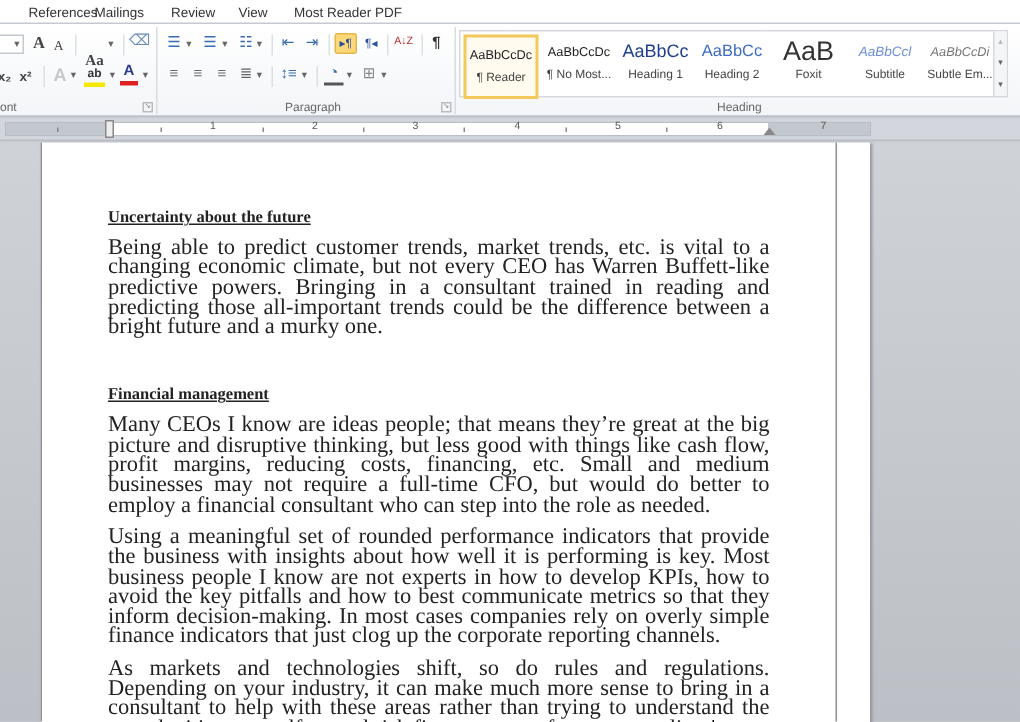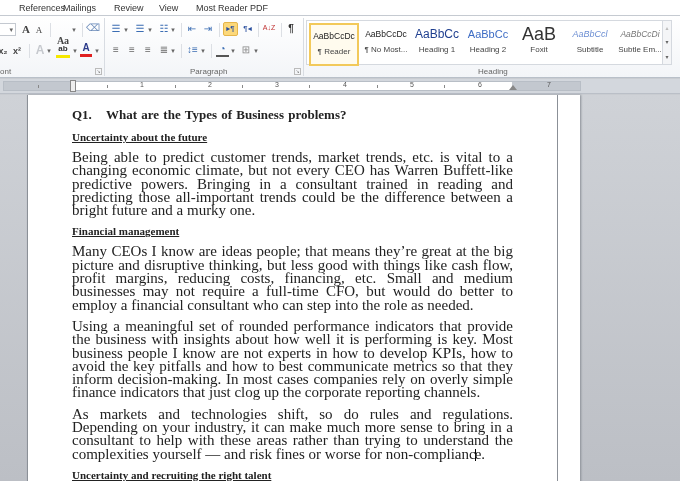--- a/index.html
+++ b/index.html
@@ -29,21 +29,21 @@
   .ruler-tick { position: absolute; top: 3px; width: 1px; height: 3px; background: #888; }
   .indent-marker { position: absolute; left: 66px; top: -2px; width: 6px; height: 12px; border: 1px solid #888; background: #eee; }
   .right-marker { position: absolute; left: 505px; top: 3px; width: 0; height: 0; border-left: 4px solid transparent; border-right: 4px solid transparent; border-bottom: 5px solid #888; }
   .canvas { position: absolute; left: 0; top: 95px; width: 680px; height: 386px; background: linear-gradient(#cfd2d7, #bcbfc5); }
   .page { position: absolute; left: 27px; top: 0; width: 553px; height: 400px; background: #fff; box-shadow: 1px 0 2px #8a8f96; }
   .margin-line-l { position: absolute; left: 0px; top: 0; width: 1px; height: 386px; background: #8b9097; }
   .margin-line-r { position: absolute; left: 530px; top: 0; width: 1px; height: 386px; background: #8b9097; }
   .doc { position: absolute; left: 45px; top: 12px; width: 441px; font-family: "Liberation Serif", serif; color: #222; }
   .q-title { font-size: 13px; font-weight: bold; margin-bottom: 8px; word-spacing: 1px; }
   .q-title .qnum { display: inline-block; width: 34px; }
-  .sec-head { font-size: 11px; font-weight: bold; text-decoration: underline; margin-bottom: 8px; }
+  .sec-head { font-size: 11px; font-weight: bold; text-decoration: underline; margin-bottom: 8px; margin-top: 32px; }
   .para { font-size: 15px; line-height: 13.3px; text-align: justify; margin-bottom: 8px; }
   .cursor { display: inline-block; width: 1px; height: 12px; background: #000; vertical-align: -2px; margin: 0 -1px; }
 </style>
 </head>
 <body>
 
 <div class="tabs">
   <span class="tab" style="left:19px">References</span>
   <span class="tab" style="left:63px">Mailings</span>
   <span class="tab" style="left:114px">Review</span>
@@ -170,23 +170,20 @@
     <div class="indent-marker"></div>
     <div class="right-marker"></div>
   </div>
 </div>
 
 <div class="canvas">
   <div class="page">
     <div class="margin-line-l"></div>
     <div class="margin-line-r"></div>
     <div class="doc">
-      <div class="q-title">
-        <span class="qnum">Q1.</span><span>What are the Types of Business problems?</span>
-      </div>
 
       <div class="sec-head">Uncertainty about the future</div>
       <div class="para">Being able to predict customer trends, market trends, etc. is vital to a changing economic climate, but not every CEO has Warren Buffett-like predictive powers. Bringing in a consultant trained in reading and predicting those all-important trends could be the difference between a bright future and a murky one.</div>
 
       <div class="sec-head">Financial management</div>
       <div class="para">Many CEOs I know are ideas people; that means they’re great at the big picture and disruptive thinking, but less good with things like cash flow, profit margins, reducing costs, financing, etc. Small and medium businesses may not require a full-time CFO, but would do better to employ a financial consultant who can step into the role as needed.</div>
 
       <div class="para">Using a meaningful set of rounded performance indicators that provide the business with insights about how well it is performing is key. Most business people I know are not experts in how to develop KPIs, how to avoid the key pitfalls and how to best communicate metrics so that they inform decision-making. In most cases companies rely on overly simple finance indicators that just clog up the corporate reporting channels.</div>
 
       <div class="para"><span>As markets and technologies shift, so do rules and regulations. Depending on your industry, it can make much more sense to bring in a consultant to help with these areas rather than trying to understand the complexities yourself — and risk fines or worse for non-complianc</span><span class="cursor"></span><span>e.</span></div>

